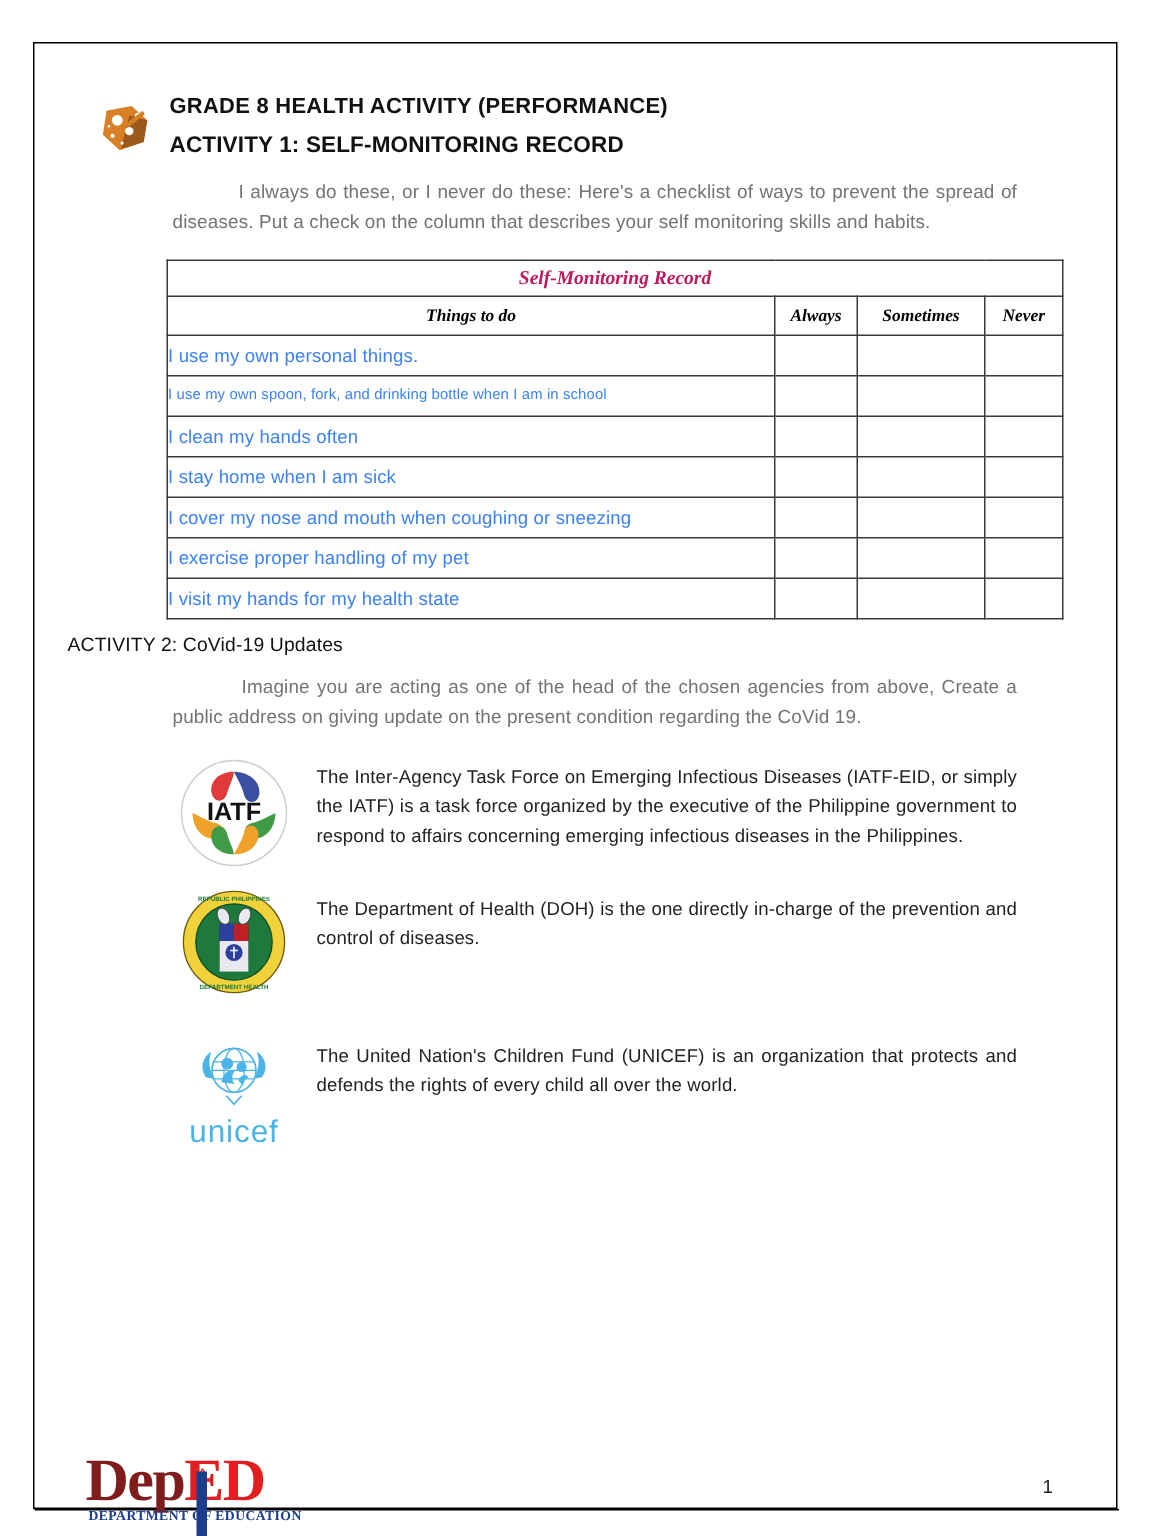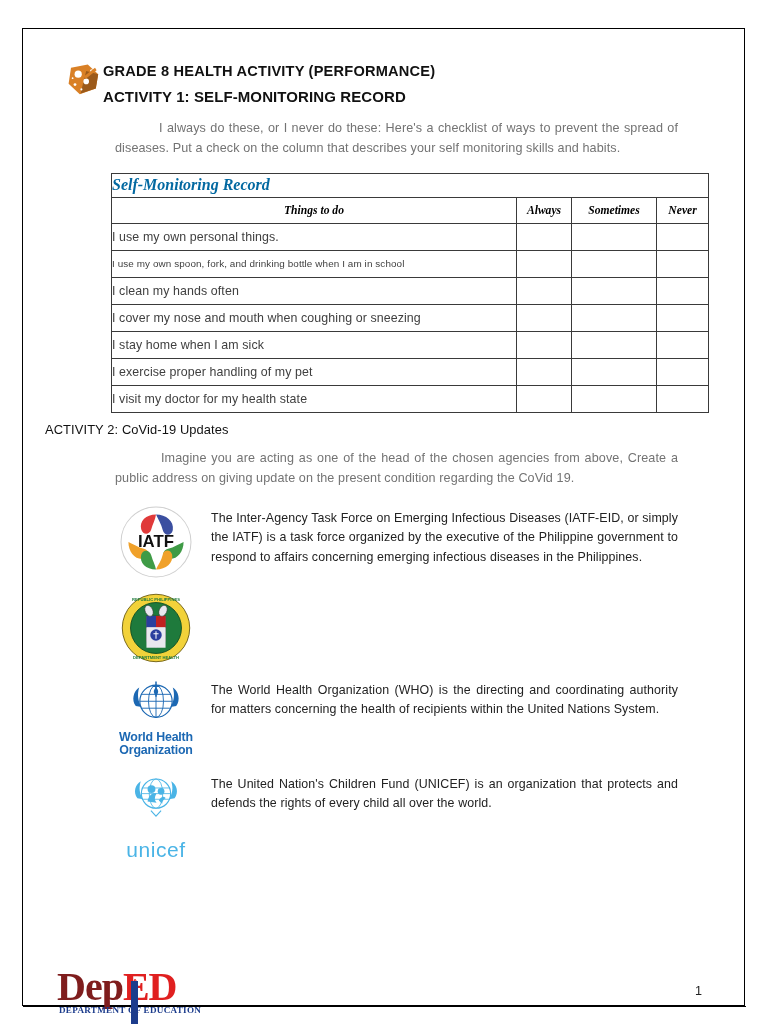--- a/index.html
+++ b/index.html
@@ -34,21 +34,22 @@
     top: 0;
     width: 723px;
     height: 978px;
     box-sizing: border-box;
     padding: 22px 38px 0 22px;
   }
 
   
   .header-row {
     display: flex;
-    align-items: center;
+    align-items: flex-end;
+    gap: 10px;
     margin-left: 18px;
   }
   .brand-logo {
     width: 40px;
     height: 40px;
     flex: 0 0 40px;
     margin-top: 2px;
   }
   .header-texts {
     padding-top: 12px;
@@ -91,43 +92,44 @@
   table.checklist {
     border-collapse: collapse;
     width: 597px;
     table-layout: fixed;
   }
   table.checklist td, table.checklist th {
     border: 1.1px solid #3a3a3a;
     padding: 0;
   }
   .tbl-title-cell {
+    text-align: center;
     font-family: "Liberation Serif", serif;
     font-weight: bold;
     font-style: italic;
-    font-size: 16px;
+    font-size: 13px;
     height: 23px;
-    color: #0369a1;
+    color: #be185d;
   }
   .col-head {
     text-align: center;
     font-family: Liberation Serif, serif;
     font-weight: bold;
     font-style: italic;
     font-size: 11.6px;
     height: 25px;
     color: #000;
   }
   .row-label {
     font-size: 12.4px;
     padding: 5px 0 5px 7px;
     height: 26px;
     vertical-align: middle;
     letter-spacing: 0.1px;
-    color: #404040;
+    color: #3b82f6;
   }
   .row-label.small {
     font-size: 9.9px;
   }
   .chk-cell { height: 26px; }
 
   
   .activity2-head {
     font-size: 12.9px;
     font-weight: normal;
@@ -173,21 +175,21 @@
     color: #1c68b3;
     line-height: 1.05;
     text-align: center;
     margin-top: 2px;
     letter-spacing: -0.2px;
   }
   .unicef-wordmark {
     font-size: 21px;
     color: #4ab4e6;
     letter-spacing: 0.6px;
-    margin-top: 16px;
+    margin-top: 1px;
     line-height: 1;
   }
 
   
   .footer-rule {
     position: absolute;
     left: 0px;
     top: 977px;
     width: 723px;
     height: 0;
@@ -284,39 +286,39 @@
               <td class="chk-cell"></td>
               <td class="chk-cell"></td>
             </tr>
             <tr>
               <td class="row-label">I clean my hands often</td>
               <td class="chk-cell"></td>
               <td class="chk-cell"></td>
               <td class="chk-cell"></td>
             </tr>
             <tr>
+              <td class="row-label">I stay home when I am sick</td>
+              <td class="chk-cell"></td>
+              <td class="chk-cell"></td>
+              <td class="chk-cell"></td>
+            </tr>
+            <tr>
               <td class="row-label">I cover my nose and mouth when coughing or sneezing</td>
               <td class="chk-cell"></td>
               <td class="chk-cell"></td>
               <td class="chk-cell"></td>
             </tr>
             <tr>
-              <td class="row-label">I stay home when I am sick</td>
-              <td class="chk-cell"></td>
-              <td class="chk-cell"></td>
-              <td class="chk-cell"></td>
-            </tr>
-            <tr>
               <td class="row-label">I exercise proper handling of my pet</td>
               <td class="chk-cell"></td>
               <td class="chk-cell"></td>
               <td class="chk-cell"></td>
             </tr>
             <tr>
-              <td class="row-label">I visit my doctor for my health state</td>
+              <td class="row-label">I visit my hands for my health state</td>
               <td class="chk-cell"></td>
               <td class="chk-cell"></td>
               <td class="chk-cell"></td>
             </tr>
           </tbody>
       </table>
     </div>
 
     <div class="activity2-head">ACTIVITY 2: CoVid-19 Updates</div>
     <div class="para activity2-para">Imagine you are acting as one of the head of the chosen agencies from above, Create a public address on giving update on the present condition regarding the CoVid 19.</div>
@@ -351,38 +353,24 @@
             <rect x="40" y="54" width="30" height="32" fill="#e8e8ee"></rect>
             <circle cx="55" cy="66" r="9" fill="#2a3f9e"></circle>
             <path d="M55 60 L55 72 M51 64 L59 64" stroke="#fff" stroke-width="1.6"></path>
             <path d="M46 22 L50 32 M64 22 L60 32" stroke="#0d4d22" stroke-width="2"></path>
             <ellipse cx="44" cy="28" rx="6" ry="9" fill="#e8e8ee" stroke="#333" stroke-width="0.8" transform="rotate(-25 44 28)"></ellipse>
             <ellipse cx="66" cy="28" rx="6" ry="9" fill="#e8e8ee" stroke="#333" stroke-width="0.8" transform="rotate(25 66 28)"></ellipse>
             <text x="55" y="12" font-family="Liberation Sans, sans-serif" font-size="6.5" font-weight="bold" fill="#1e7a3c" text-anchor="middle">REPUBLIC PHILIPPINES</text>
             <text x="55" y="104" font-family="Liberation Sans, sans-serif" font-size="6.5" font-weight="bold" fill="#1e7a3c" text-anchor="middle">DEPARTMENT HEALTH</text>
           </svg>
         </div>
+        <div class="agency-text">The Department of Health (DOH) is the one directly in-charge of the prevention and control of diseases.</div>
       </div>
 
       <div class="agency-row">
-        <div class="agency-logo">
-          <svg viewBox="0 0 110 90" width="64" height="52">
-            <circle cx="55" cy="42" r="28" fill="none" stroke="#1c68b3" stroke-width="2"></circle>
-            <ellipse cx="55" cy="42" rx="13" ry="28" fill="none" stroke="#1c68b3" stroke-width="1.6"></ellipse>
-            <path d="M29 30 H81 M27 42 H83 M29 54 H81" stroke="#1c68b3" stroke-width="1.6"></path>
-            <path d="M55 14 L55 70" stroke="#1c68b3" stroke-width="1.6"></path>
-            <path d="M20 50 C12 40 16 24 26 18 C22 30 24 42 30 52 Z" fill="#1c68b3"></path>
-            <path d="M90 50 C98 40 94 24 84 18 C88 30 86 42 80 52 Z" fill="#1c68b3"></path>
-            <path d="M55 8 L55 34 M49 16 L61 16" stroke="#1c68b3" stroke-width="2.6"></path>
-            <path d="M55 18 c-5 4 -5 10 0 14 c5 -4 5 -10 0 -14 z" fill="#1c68b3"></path>
-            <path d="M30 62 L80 62 L55 76 Z" fill="#1c68b3" opacity="0.0"></path>
-          </svg>
-          <div class="who-wordmark">World Health Organization</div>
-        </div>
-        <div class="agency-text">The World Health Organization (WHO) is the directing and coordinating authority for matters concerning the health of recipients within the United Nations System.</div>
       </div>
 
       <div class="agency-row">
         <div class="agency-logo">
           <svg viewBox="0 0 110 92" width="62" height="52">
             <circle cx="55" cy="40" r="26" fill="none" stroke="#4ab4e6" stroke-width="2"></circle>
             <ellipse cx="55" cy="40" rx="12" ry="26" fill="none" stroke="#4ab4e6" stroke-width="1.5"></ellipse>
             <path d="M30 30 H80 M29 40 H81 M30 50 H80" stroke="#4ab4e6" stroke-width="1.5"></path>
             <circle cx="47" cy="32" r="7" fill="#4ab4e6"></circle>
             <circle cx="64" cy="36" r="6" fill="#4ab4e6"></circle>

